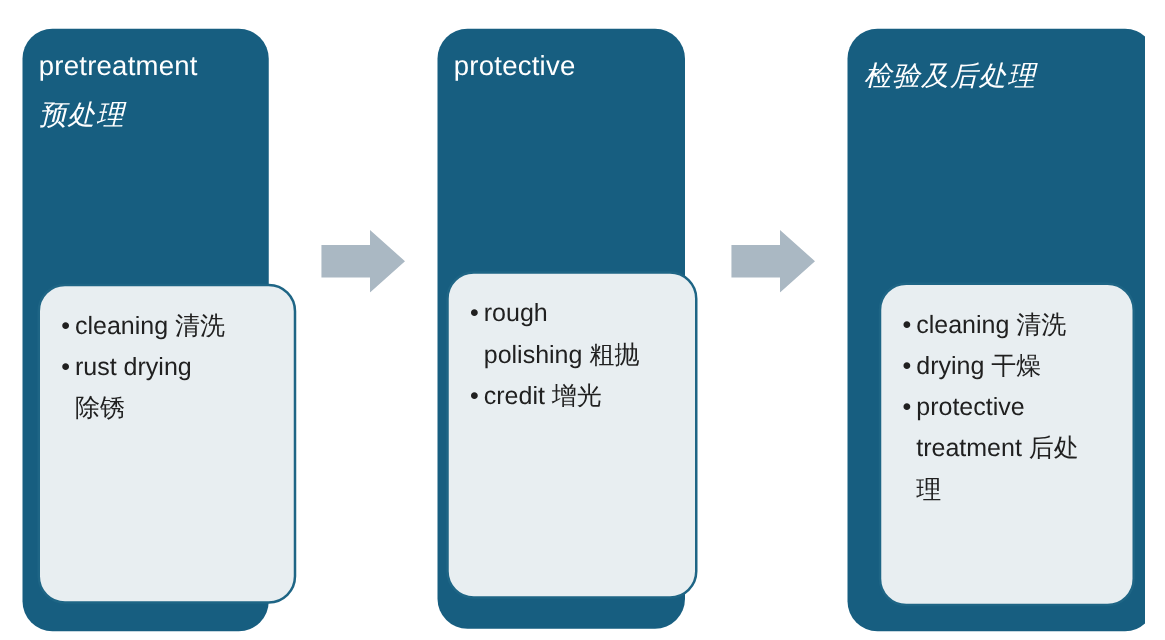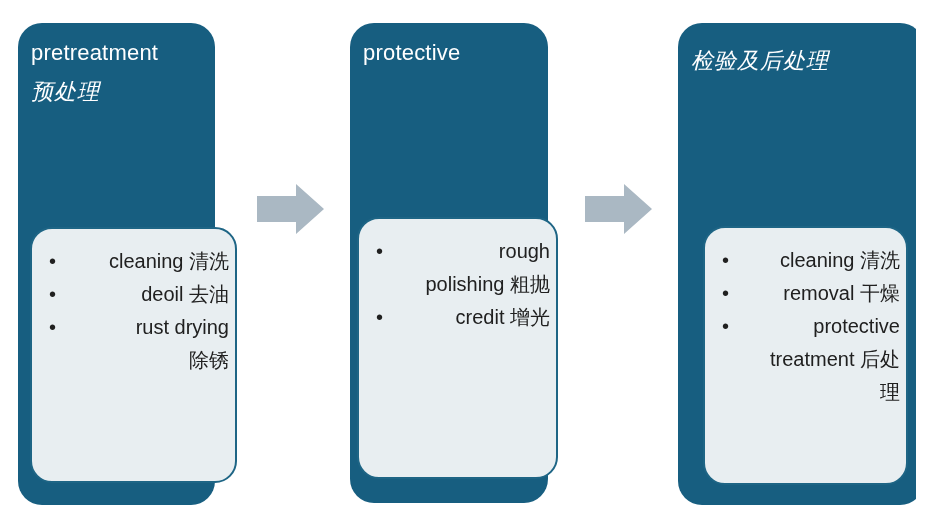--- a/index.html
+++ b/index.html
@@ -43,21 +43,20 @@
     letter-spacing:1px;
     font-style:italic;
   }
   
   .panel{
     position:absolute;
     background:var(--panel-fill,#E8EEF1);
     border:2px solid var(--panel-border,#1E6585);
     border-radius:22px;
     box-sizing:border-box;
-    text-align:right;
   }
   .panel1{left:30px;top:227px;width:207px;height:256px;}
   .panel2{left:357px;top:217px;width:201px;height:262px;}
   .panel3{left:703px;top:226px;width:205px;height:259px;}
   .steps{
     list-style:none;
     margin:0;
     padding:16px 6px 0 17px;
   }
   .steps li{
@@ -99,38 +98,37 @@
 
   <div class="column col3">
     <div class="stage-header">
       <div class="title-zh">检验及后处理</div>
     </div>
   </div>
 
   <div class="panel panel1">
     <ul class="steps">
       <li>cleaning 清洗</li>
-      <li>deoil 去油</li>
       <li>rust drying
 除锈</li>
     </ul>
   </div>
 
   <div class="panel panel2">
     <ul class="steps">
       <li>rough
 polishing 粗抛</li>
       <li>credit 增光</li>
     </ul>
   </div>
 
   <div class="panel panel3">
     <ul class="steps">
       <li>cleaning 清洗</li>
-      <li>removal 干燥</li>
+      <li>drying 干燥</li>
       <li>protective
 treatment 后处
 理</li>
     </ul>
   </div>
 
   <div class="arrow arrow1">
     <svg viewBox="0 0 67 50" xmlns="http://www.w3.org/2000/svg" aria-hidden="true">
       <polygon points="0,12 39,12 39,0 67,25 39,50 39,38 0,38" fill="var(--arrow-fill,#AAB8C3)"></polygon>
     </svg>

